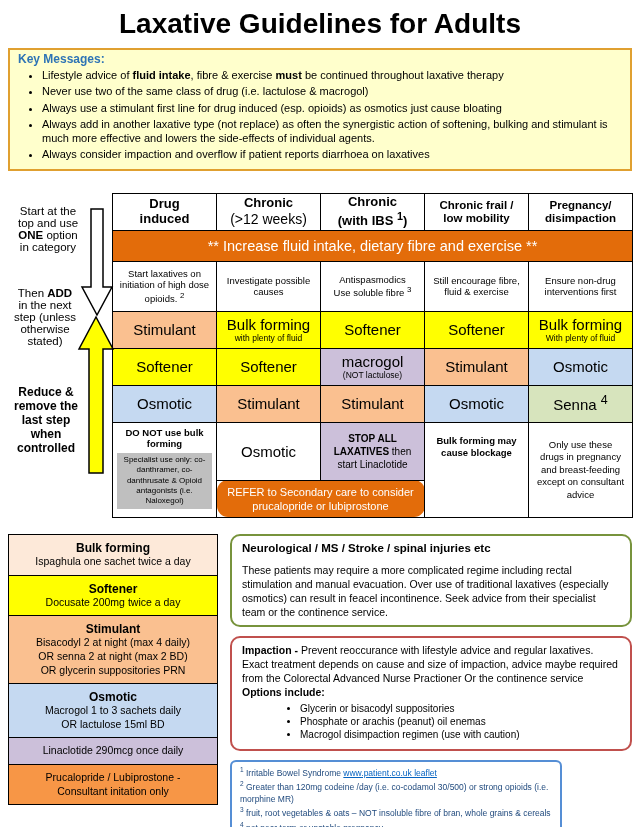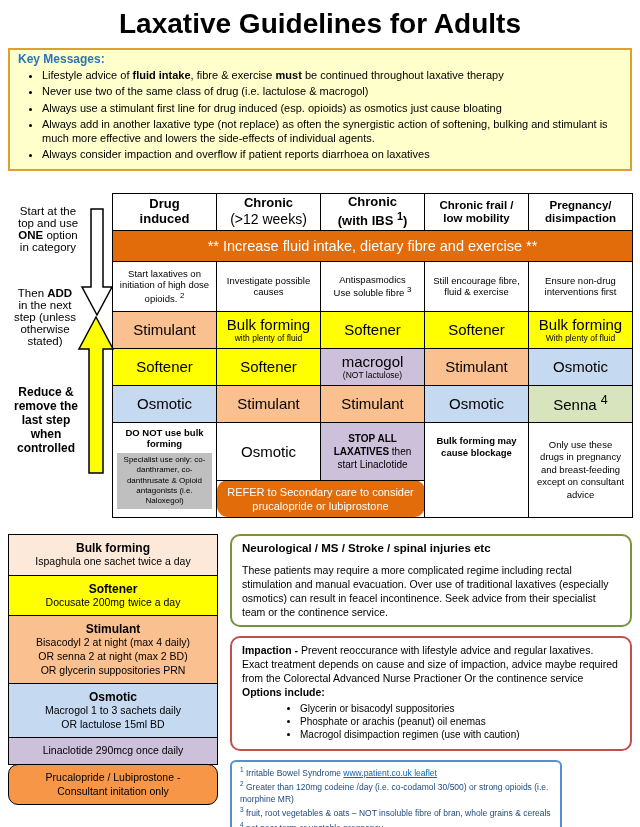--- a/index.html
+++ b/index.html
@@ -59,21 +59,21 @@
   .legend { width:210px; flex-shrink:0; }
   .lrow { border:1px solid #000; text-align:center; padding:6px 4px; }
   .lrow + .lrow { margin-top:-1px; }
   .ltitle { font-weight:bold; font-size:12px; }
   .lline { font-size:10.5px; line-height:1.3; }
   .l-bulk { background:#FDE9D9; }
   .l-soft { background:#FFFF00; }
   .l-stim { background:#FAC090; }
   .l-osm  { background:#C5D9F1; }
   .l-lina { background:#CCC0DA; }
-  .l-pruc { background:#F79646;border-radius:10px; }
+  .l-pruc { background:#F79646; }
 
   .panels { flex:1; display:flex; flex-direction:column; gap:9px; }
   .panel { border-radius:10px; padding:6px 10px; }
   .panel.green { border:2px solid #77933C; }
   .panel.red   { border:2px solid #C0504D; }
   .panel.blue  { border:2px solid #558ED5; border-radius:6px; width:332px; padding:3px 8px; }
   .ptitle { font-weight:bold; font-size:11.5px; margin-bottom:10px; }
   .pbody  { font-size:10.5px; line-height:1.32; }
   .plist  { margin:2px 0 2px; padding-left:58px; font-size:10px; line-height:1.3; text-align:left; }
   .footnotes { color:#1F497D; font-size:8.5px; line-height:1.45; }

